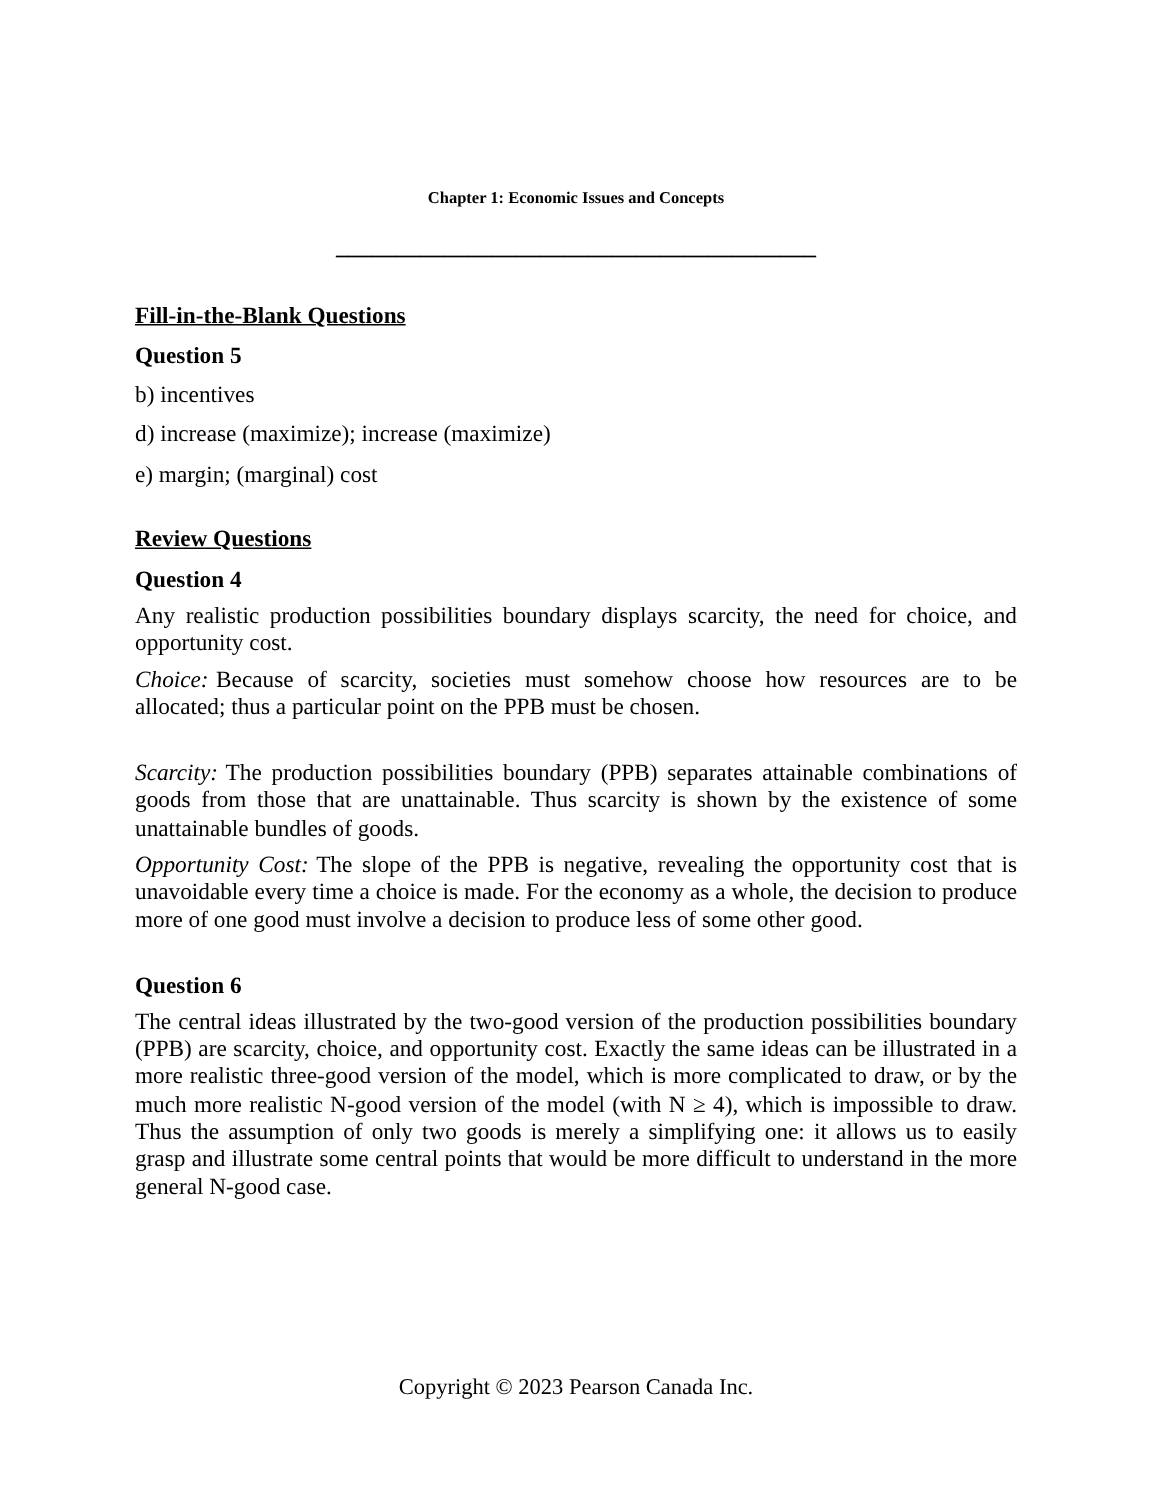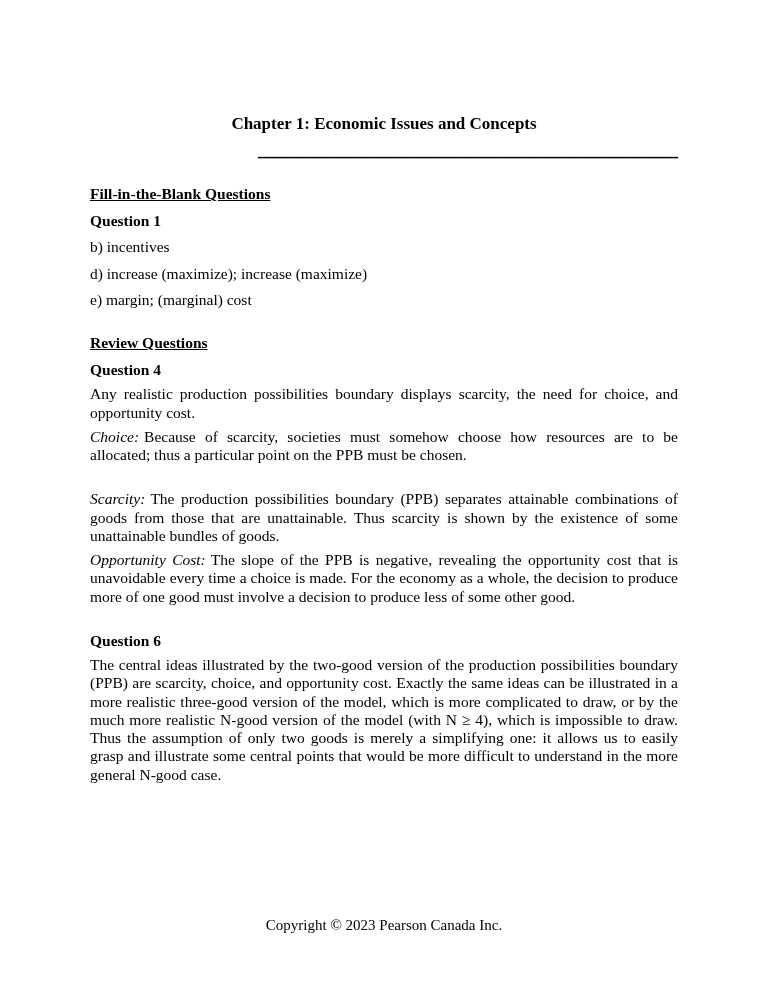--- a/index.html
+++ b/index.html
@@ -12,30 +12,30 @@
       width: 768px;
       height: 994px;
       background: #ffffff;
       color: #000000;
       font-family: "Liberation Serif", serif;
       box-sizing: border-box;
       padding: 110px 90px 0 90px;
       overflow: hidden;
     }
     .title {
-      font-size: 17px;
+      font-size: 11px;
       font-weight: bold;
       text-align: center;
-      margin: 4px;
+      margin: 16px;
       line-height: 1.2;
     }
     .divider {
-      font-size: 21px;
+      font-size: 16px;
       font-weight: bold;
-      text-align: right;
+      text-align: center;
       margin: 0;
       line-height: 20px;
       letter-spacing: 0;
       white-space: nowrap;
     }
     .subtitle {
       font-size: 16.5px;
       font-weight: bold;
       text-decoration: underline;
       text-align: center;
@@ -79,21 +79,21 @@
   </style>
 </head>
 <body>
 
 <div class="page">
 
   <div class="title">Chapter 1: Economic Issues and Concepts</div>
   <div class="divider">________________________________________</div>
 
   <div class="section-heading mt-fill">Fill-in-the-Blank Questions</div>
-  <div class="question-label">Question 1</div>
+  <div class="question-label">Question 5</div>
 
   <p class="answer-line">b) incentives</p>
   <p class="answer-line">d) increase (maximize); increase (maximize)</p>
   <p class="answer-line">e) margin; (marginal) cost</p>
 
   <div class="section-heading mt-review">Review Questions</div>
   <div class="question-label">Question 4</div>
 
   <p class="para">Any realistic production possibilities boundary displays scarcity, the need for choice, and opportunity cost.</p>
 

